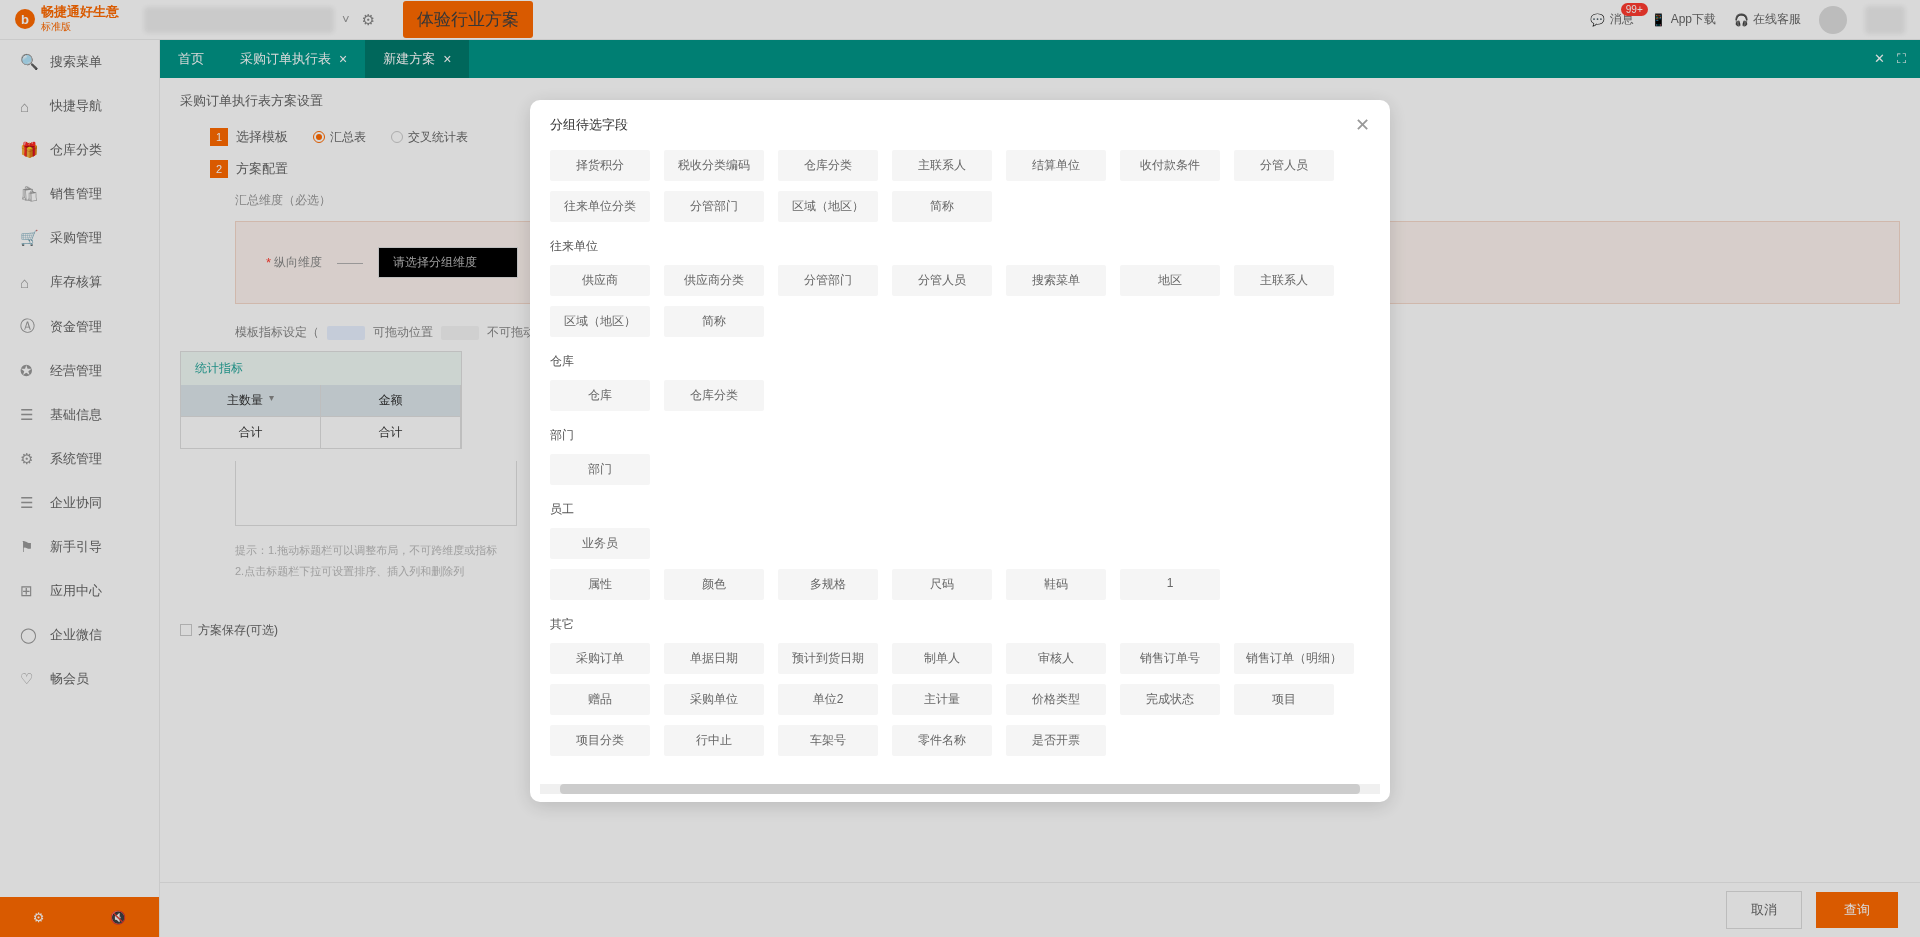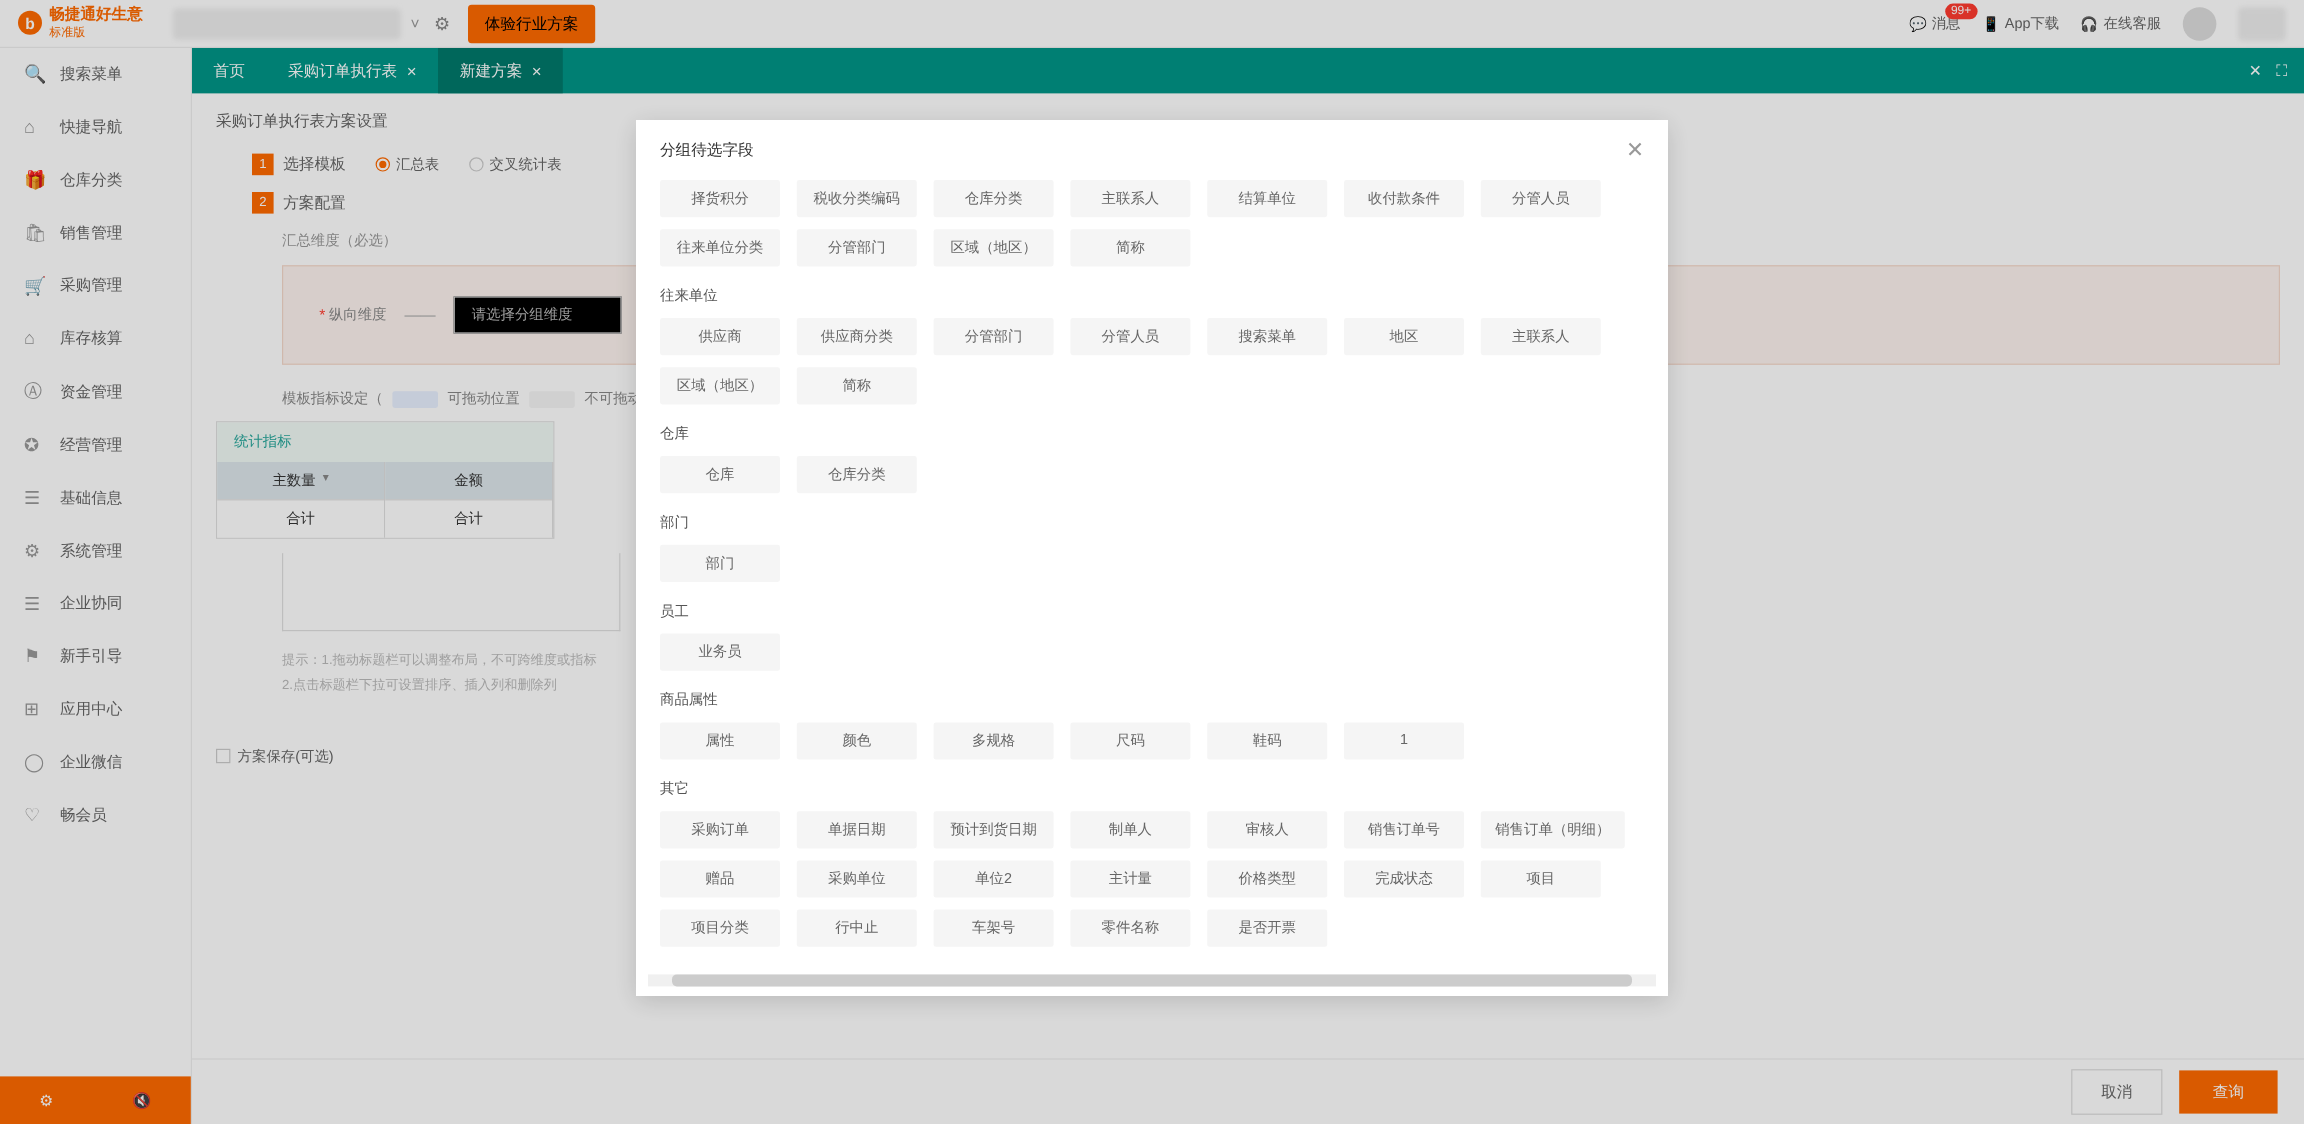--- a/index.html
+++ b/index.html
@@ -7,21 +7,21 @@
 
 
 .header { height: 40px; display: flex; align-items: center; padding: 0 15px; background: #fff; border-bottom: 1px solid #eee; }
 .logo { display: flex; align-items: center; }
 .logo-icon { width: 20px; height: 20px; background: #ff6a00; border-radius: 50%; display: flex; align-items: center; justify-content: center; color: #fff; font-weight: bold; margin-right: 6px; }
 .logo-text { font-size: 13px; color: #ff6a00; font-weight: bold; line-height: 1.1; }
 .logo-sub { font-size: 10px; color: #ff6a00; }
 .blurred-pill { margin-left: 25px; width: 190px; height: 26px; background: #eee; border-radius: 4px; filter: blur(2px); }
 .dropdown-arrow { margin-left: 8px; color: #999; }
 .gear { margin-left: 12px; color: #888; font-size: 15px; }
-.primary-btn { margin-left: 15px; background: #ff6a00; color: #000000; border: none; padding: 7px 14px; border-radius: 3px; font-size: 13px; cursor: pointer; }
+.primary-btn { margin-left: 28px; background: #ff6a00; color: #404040; border: none; padding: 7px 14px; border-radius: 3px; font-size: 17px; cursor: pointer; }
 .header-right { margin-left: auto; display: flex; align-items: center; gap: 18px; color: #666; }
 .header-right .item { display: flex; align-items: center; gap: 4px; font-size: 12px; }
 .badge-wrap { position: relative; }
 .badge { position: absolute; top: -8px; right: -14px; background: #ff3b30; color: #fff; font-size: 10px; padding: 1px 5px; border-radius: 8px; }
 .avatar-circle { width: 28px; height: 28px; background: #ddd; border-radius: 50%; }
 .avatar-blur { width: 40px; height: 28px; background: #eee; border-radius: 4px; filter: blur(2px); }
 
 
 .layout { display: flex; height: calc(100vh - 40px); }
 
@@ -78,21 +78,21 @@
 .save-row { margin-top: 40px; display: flex; align-items: center; gap: 6px; font-size: 12px; color: #666; }
 .save-row .checkbox { width: 12px; height: 12px; border: 1px solid #ccc; }
 
 
 .bottom-bar { position: fixed; bottom: 0; left: 160px; right: 0; height: 55px; background: #fff; border-top: 1px solid #eee; display: flex; align-items: center; justify-content: flex-end; gap: 14px; padding: 0 22px; }
 .btn-cancel { padding: 9px 24px; background: #fff; border: 1px solid #ddd; color: #666; font-size: 13px; cursor: pointer; }
 .btn-query { padding: 9px 28px; background: #ff6a00; border: none; color: #fff; font-size: 13px; cursor: pointer; }
 
 
 .modal-overlay { position: fixed; inset: 0; background: rgba(0,0,0,0.15); display: flex; align-items: flex-start; justify-content: center; padding-top: 100px; }
-.modal { width: 860px; background: #fff; border-radius: 0; box-shadow: 0 4px 20px rgba(0,0,0,0.15); max-height: 730px; display: flex; flex-direction: column; }
+.modal { width: 860px; background: #fff; border-radius: 10px; box-shadow: 0 4px 20px rgba(0,0,0,0.15); max-height: 730px; display: flex; flex-direction: column; }
 .modal-head { padding: 14px 20px; display: flex; align-items: center; justify-content: space-between; }
 .modal-title { font-size: 13px; color: #333; }
 .modal-close { font-size: 18px; color: #999; cursor: pointer; }
 .modal-body { flex: 1; overflow-y: auto; padding: 0 20px 14px; position: relative; }
 .modal-body::-webkit-scrollbar { width: 8px; }
 .modal-body::-webkit-scrollbar-thumb { background: #ccc; border-radius: 4px; }
 .field-row { display: flex; flex-wrap: wrap; gap: 12px 14px; margin-bottom: 10px; }
 .field-chip { min-width: 100px; padding: 7px 12px; background: #f5f5f5; color: #666; font-size: 12px; text-align: center; cursor: pointer; border-radius: 2px; }
 .group-title { font-size: 12px; color: #555; margin: 16px 0 10px; font-weight: normal; }
 .modal-hscroll { height: 10px; background: #f0f0f0; margin: 4px 10px 8px; position: relative; }
@@ -345,21 +345,20 @@
           <div class="field-chip">仓库分类</div>
         </div>
         <div class="group-title">部门</div>
         <div class="field-row">
           <div class="field-chip">部门</div>
         </div>
         <div class="group-title">员工</div>
         <div class="field-row">
           <div class="field-chip">业务员</div>
         </div>
-        <div class="group-title">商品属性</div>
         <div class="field-row">
           <div class="field-chip">属性</div>
           <div class="field-chip">颜色</div>
           <div class="field-chip">多规格</div>
           <div class="field-chip">尺码</div>
           <div class="field-chip">鞋码</div>
           <div class="field-chip">1</div>
         </div>
         <div class="group-title">其它</div>
         <div class="field-row">

